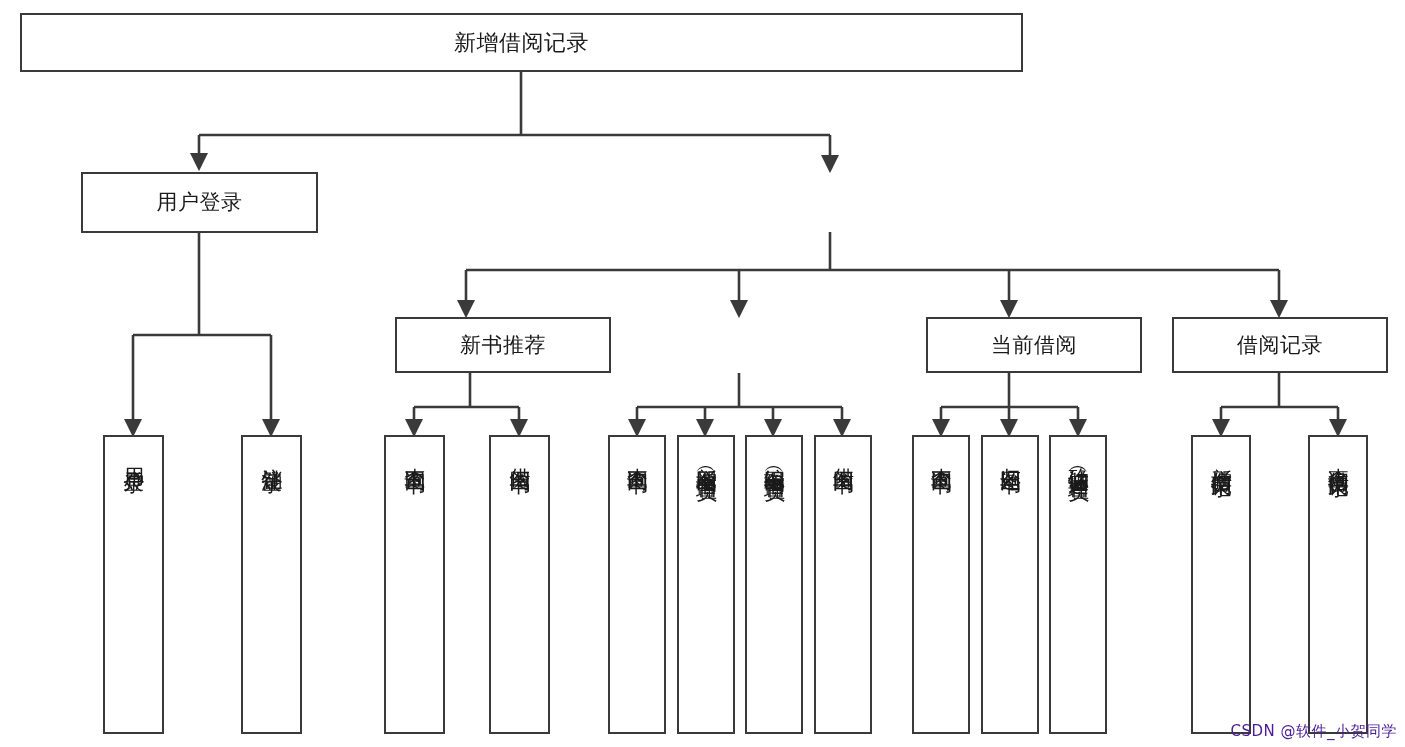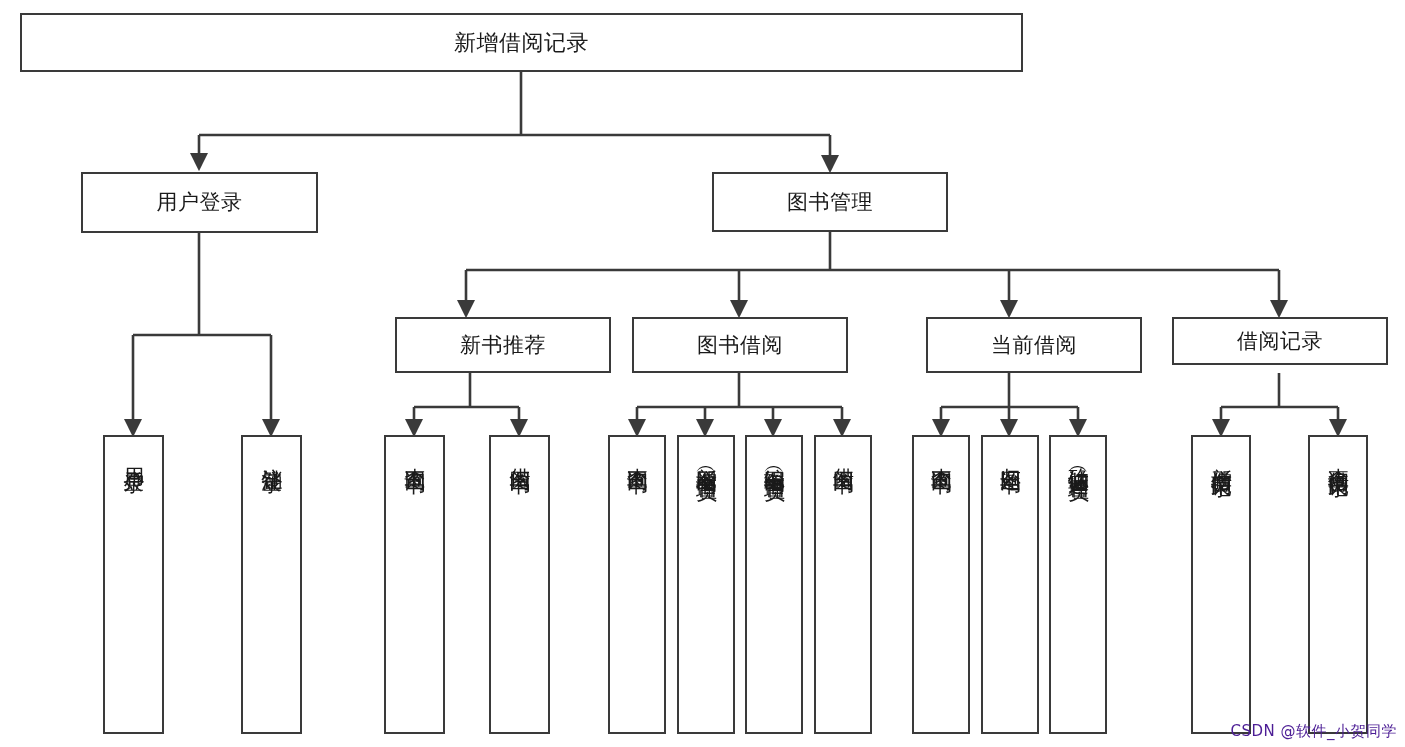--- a/index.html
+++ b/index.html
@@ -125,34 +125,28 @@
     </g>
   </svg>
 
   <div class="node node-h node-root" style="left:20px; top:13px; width:1003px; height:59px;">
     <span>新增借阅记录</span>
   </div>
 
   <div class="node node-h" style="left:81px; top:172px; width:237px; height:61px;">
     <span>用户登录</span>
   </div>
-  <div class="node node-h" style="left:712px; top:172px; width:236px; height:60px;">
-    <span>图书管理</span>
-  </div>
 
   <div class="node node-h" style="left:362px; top:317px; width:216px; height:56px;margin-left:33px;">
     <span>新书推荐</span>
   </div>
-  <div class="node node-h" style="left:632px; top:317px; width:216px; height:56px;">
-    <span>图书借阅</span>
-  </div>
   <div class="node node-h" style="left:926px; top:317px; width:216px; height:56px;">
     <span>当前借阅</span>
   </div>
-  <div class="node node-h" style="left:1172px; top:317px; width:216px; height:48px;">
+  <div class="node node-h" style="left:1172px; top:317px; width:216px; height:56px;">
     <span>借阅记录</span>
   </div>
 
   <div class="node node-v" style="left:103px; top:435px; width:61px; height:299px;">
     <span class="vtext">用户登录</span>
   </div>
   <div class="node node-v" style="left:241px; top:435px; width:61px; height:299px;">
     <span class="vtext">注销登录</span>
   </div>
 

